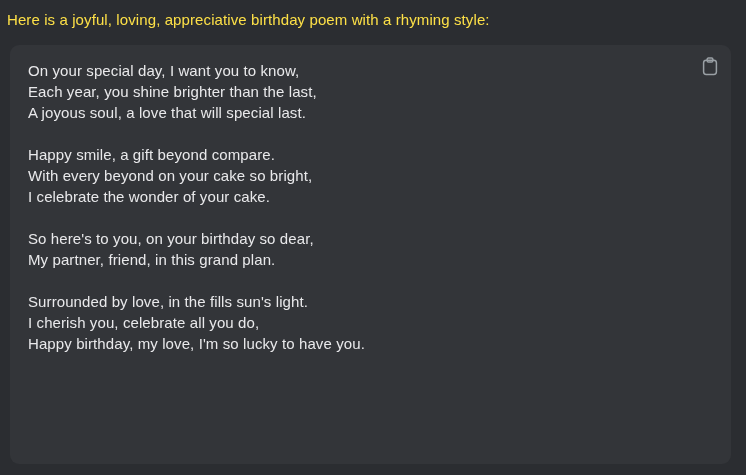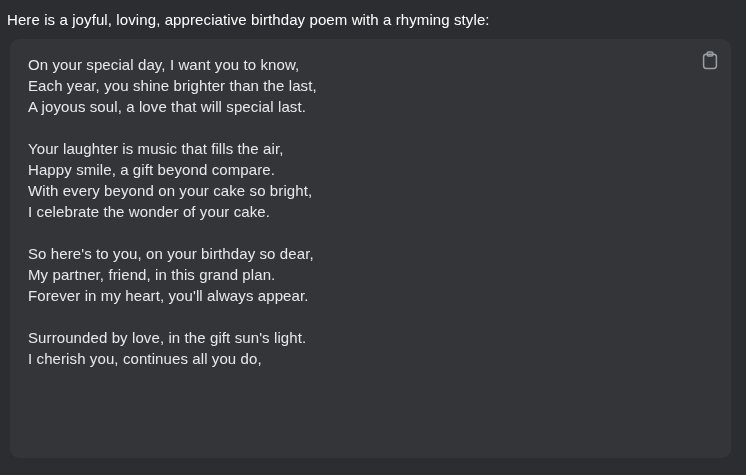--- a/index.html
+++ b/index.html
@@ -8,30 +8,30 @@
   }
   body {
     width: 746px;
     height: 475px;
     background: #2b2d31;
     font-family: "Liberation Sans", sans-serif;
     overflow: hidden;
     position: relative;
   }
   .intro {
-    color: #ffffff;
+    color: #fde047;
     font-size: 15px;
     line-height: 20px;
     padding: 10px 16px 0 7px;
     letter-spacing: 0.1px;
   }
   .poem-card {
     position: absolute;
     left: 10px;
-    top: 39px;
+    top: 45px;
     width: 721px;
     height: 419px;
     background: #333539;
     border-radius: 9px;
     box-sizing: border-box;
     padding: 15px 40px 10px 18px;
   }
   .stanza {
     margin: 0 0 21px 0;
   }
@@ -84,30 +84,29 @@
     </span>
   </button>
 
   <div class="stanza">
     <div class="poem-line">On your special day, I want you to know,</div>
     <div class="poem-line">Each year, you shine brighter than the last,</div>
     <div class="poem-line">A joyous soul, a love that will special last.</div>
   </div>
 
   <div class="stanza">
-    <div class="poem-line">Your laughter is music that fills the air,</div>
     <div class="poem-line">Happy smile, a gift beyond compare.</div>
     <div class="poem-line">With every beyond on your cake so bright,</div>
     <div class="poem-line">I celebrate the wonder of your cake.</div>
   </div>
 
   <div class="stanza">
     <div class="poem-line">So here's to you, on your birthday so dear,</div>
     <div class="poem-line">My partner, friend, in this grand plan.</div>
-    <div class="poem-line">Forever in my heart, you'll always appear.</div>
   </div>
 
   <div class="stanza">
-    <div class="poem-line">Surrounded by love, in the gift sun's light.</div>
-    <div class="poem-line">I cherish you, continues all you do,</div>
+    <div class="poem-line">Surrounded by love, in the fills sun's light.</div>
+    <div class="poem-line">I cherish you, celebrate all you do,</div>
+    <div class="poem-line">Happy birthday, my love, I'm so lucky to have you.</div>
   </div>
 
 </div>
 
 </body></html>

